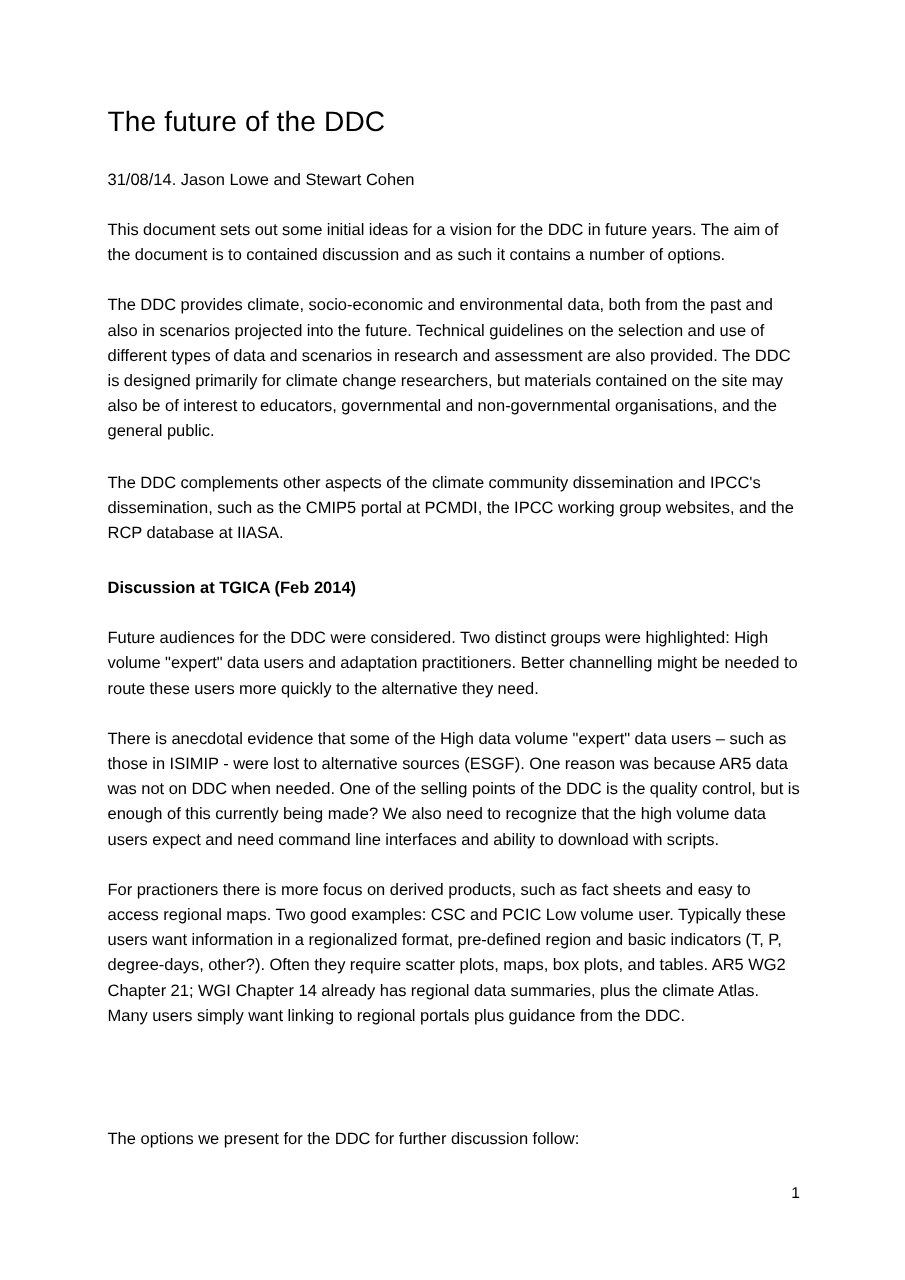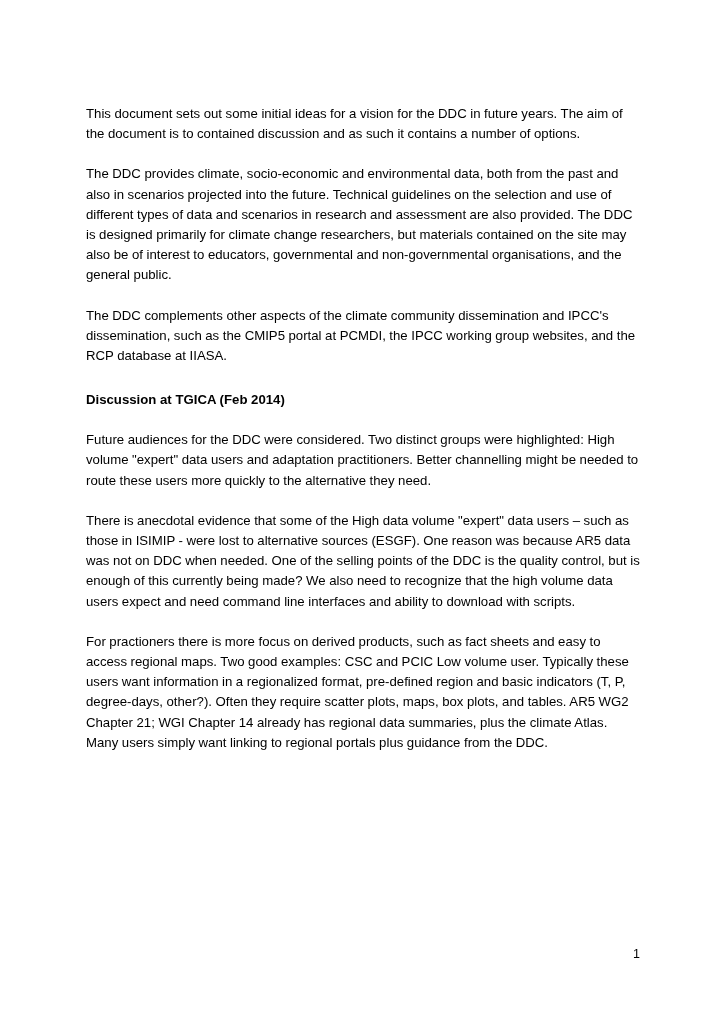--- a/index.html
+++ b/index.html
@@ -66,35 +66,38 @@
     font-weight: 400;
   }
 </style>
 </head>
 <body>
 
 <div class="page">
 
   <div class="content">
 
+    <h1 class="doc-title">The future of the DDC</h1>
 
+    <p class="byline">31/08/14. Jason Lowe and Stewart Cohen</p>
 
     <p class="body-para">This document sets out some initial ideas for a vision for the DDC in future years. The aim of the document is to contained discussion and as such it contains a number of options.</p>
 
 
     <p class="body-para">The DDC provides climate, socio-economic and environmental data, both from the past and also in scenarios projected into the future. Technical guidelines on the selection and use of different types of data and scenarios in research and assessment are also provided. The DDC is designed primarily for climate change researchers, but materials contained on the site may also be of interest to educators, governmental and non-governmental organisations, and the general public.</p>
 
     <p class="body-para">The DDC complements other aspects of the climate community dissemination and IPCC's dissemination, such as the CMIP5 portal at PCMDI, the IPCC working group websites, and the RCP database at IIASA.</p>
 
     <h2 class="section-heading">Discussion at TGICA (Feb 2014)</h2>
 
     <p class="body-para">Future audiences for the DDC were considered. Two distinct groups were highlighted: High volume "expert" data users and adaptation practitioners. Better channelling might be needed to route these users more quickly to the alternative they need.</p>
 
     <p class="body-para">There is anecdotal evidence that some of the High data volume "expert" data users – such as those in ISIMIP - were lost to alternative sources (ESGF). One reason was because AR5 data was not on DDC when needed. One of the selling points of the DDC is the quality control, but is enough of this currently being made? We also need to recognize that the high volume data users expect and need command line interfaces and ability to download with scripts.</p>
 
     <p class="body-para">For practioners there is more focus on derived products, such as fact sheets and easy to access regional maps. Two good examples: CSC and PCIC Low volume user. Typically these users want information in a regionalized format, pre-defined region and basic indicators (T, P, degree-days, other?). Often they require scatter plots, maps, box plots, and tables. AR5 WG2 Chapter 21; WGI Chapter 14 already has regional data summaries, plus the climate Atlas. Many users simply want linking to regional portals plus guidance from the DDC.</p>
 
+    <p class="closing-para">The options we present for the DDC for further discussion follow:</p>
 
   </div>
 
   <div class="page-number">1</div>
 
 </div>
 
 </body></html>

